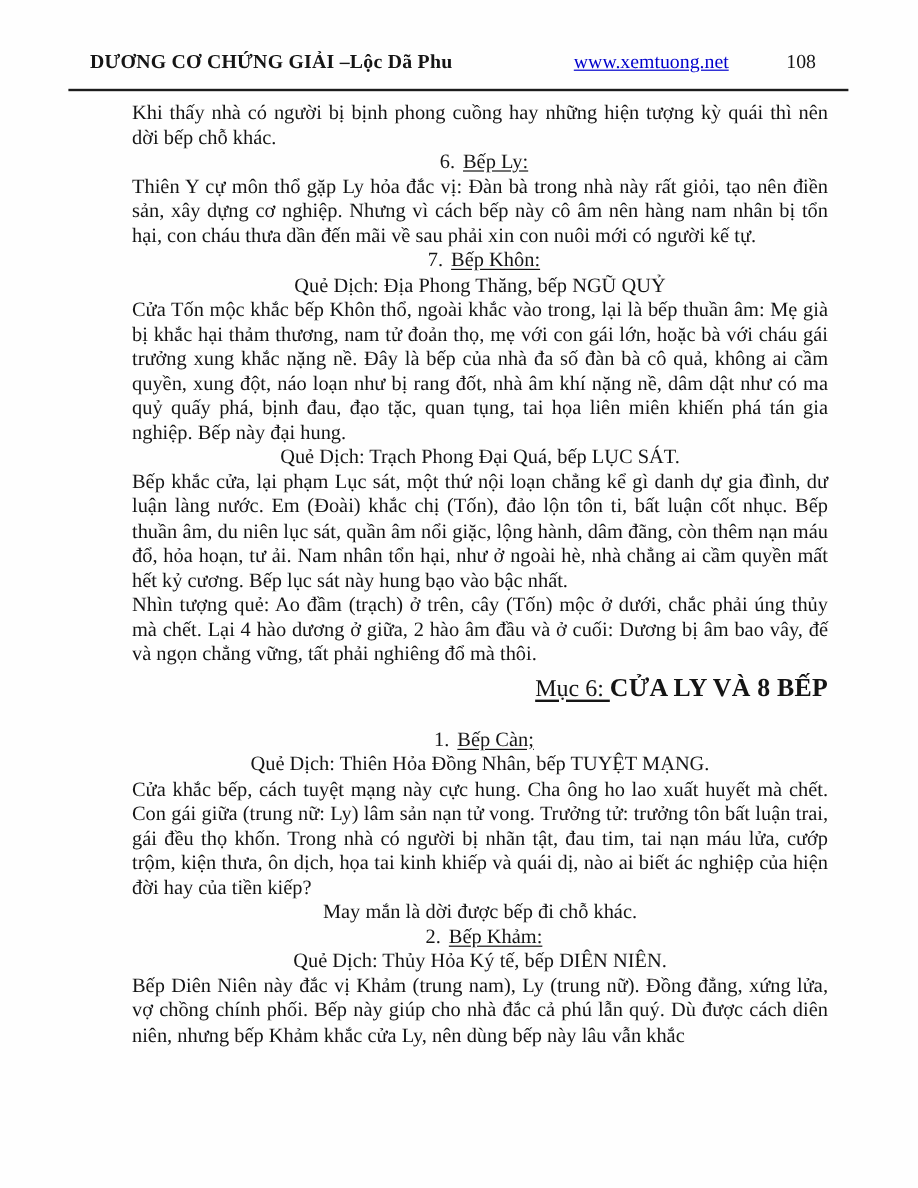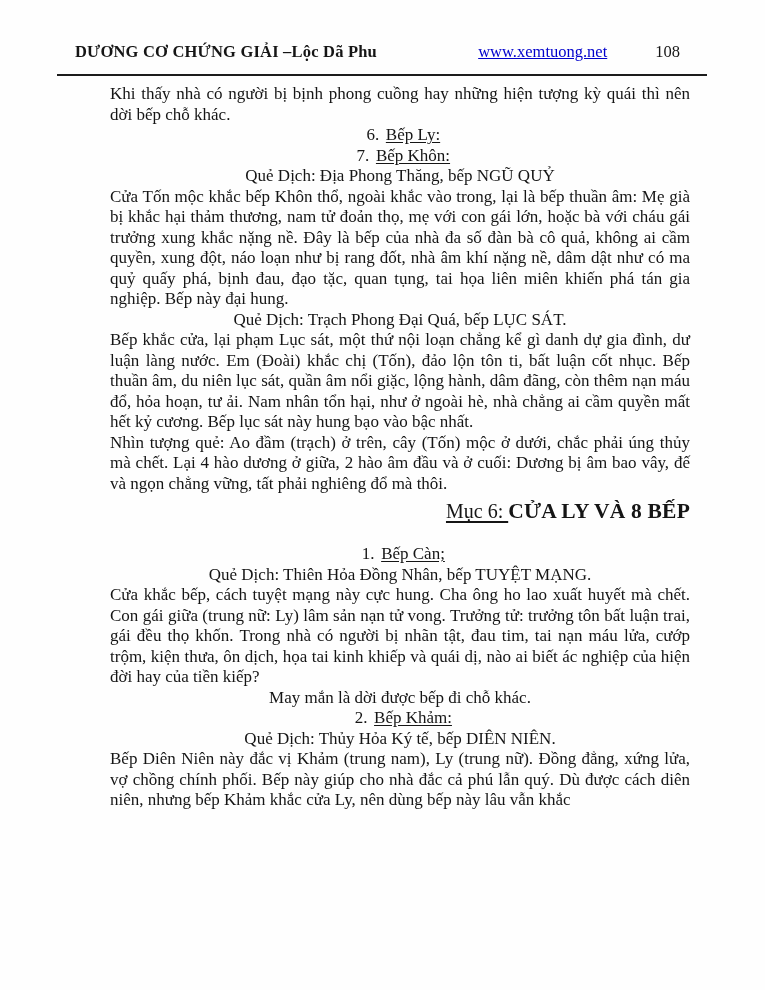--- a/index.html
+++ b/index.html
@@ -83,20 +83,21 @@
 <div class="page">
   <div class="header">
     <span class="header-title">DƯƠNG CƠ CHỨNG GIẢI –Lộc Dã Phu</span>
     <a class="header-link" href="#">www.xemtuong.net</a>
     <span class="header-page">108</span>
   </div>
   <div class="header-rule"></div>
   <div class="doc-body" id="doc-body">
       <p class="block para">Khi thấy nhà có người bị bịnh phong cuồng hay những hiện tượng kỳ quái thì nên dời bếp chỗ khác.</p>
       <p class="block item"><span class="item-num">6.</span><span class="item-label">Bếp Ly:</span></p>
+      <p class="block para">Thiên Y cự môn thổ gặp Ly hỏa đắc vị: Đàn bà trong nhà này rất giỏi, tạo nên điền sản, xây dựng cơ nghiệp. Nhưng vì cách bếp này cô âm nên hàng nam nhân bị tổn hại, con cháu thưa dần đến mãi về sau phải xin con nuôi mới có người kế tự.</p>
       <p class="block item"><span class="item-num">7.</span><span class="item-label">Bếp Khôn:</span></p>
       <p class="block line">Quẻ Dịch: Địa Phong Thăng, bếp NGŨ QUỶ</p>
       <p class="block para">Cửa Tốn mộc khắc bếp Khôn thổ, ngoài khắc vào trong, lại là bếp thuần âm: Mẹ già bị khắc hại thảm thương, nam tử đoản thọ, mẹ với con gái lớn, hoặc bà với cháu gái trưởng xung khắc nặng nề. Đây là bếp của nhà đa số đàn bà cô quả, không ai cầm quyền, xung đột, náo loạn như bị rang đốt, nhà âm khí nặng nề, dâm dật như có ma quỷ quấy phá, bịnh đau, đạo tặc, quan tụng, tai họa liên miên khiến phá tán gia nghiệp. Bếp này đại hung.</p>
       <p class="block line">Quẻ Dịch: Trạch Phong Đại Quá, bếp LỤC SÁT.</p>
       <p class="block para">Bếp khắc cửa, lại phạm Lục sát, một thứ nội loạn chẳng kể gì danh dự gia đình, dư luận làng nước. Em (Đoài) khắc chị (Tốn), đảo lộn tôn ti, bất luận cốt nhục. Bếp thuần âm, du niên lục sát, quần âm nổi giặc, lộng hành, dâm đãng, còn thêm nạn máu đổ, hỏa hoạn, tư ải. Nam nhân tổn hại, như ở ngoài hè, nhà chẳng ai cầm quyền mất hết kỷ cương. Bếp lục sát này hung bạo vào bậc nhất.</p>
       <p class="block para">Nhìn tượng quẻ: Ao đầm (trạch) ở trên, cây (Tốn) mộc ở dưới, chắc phải úng thủy mà chết. Lại 4 hào dương ở giữa, 2 hào âm đầu và ở cuối: Dương bị âm bao vây, đế và ngọn chẳng vững, tất phải nghiêng đổ mà thôi.</p>
       <h2 class="section-heading"><span class="heading-prefix">Mục 6: </span><span class="heading-title">CỬA LY VÀ 8 BẾP</span></h2>
       <p class="block item"><span class="item-num">1.</span><span class="item-label">Bếp Càn;</span></p>
       <p class="block line">Quẻ Dịch: Thiên Hỏa Đồng Nhân, bếp TUYỆT MẠNG.</p>
       <p class="block para">Cửa khắc bếp, cách tuyệt mạng này cực hung. Cha ông ho lao xuất huyết mà chết. Con gái giữa (trung nữ: Ly) lâm sản nạn tử vong. Trưởng tử: trưởng tôn bất luận trai, gái đều thọ khốn. Trong nhà có người bị nhãn tật, đau tim, tai nạn máu lửa, cướp trộm, kiện thưa, ôn dịch, họa tai kinh khiếp và quái dị, nào ai biết ác nghiệp của hiện đời hay của tiền kiếp?</p>

